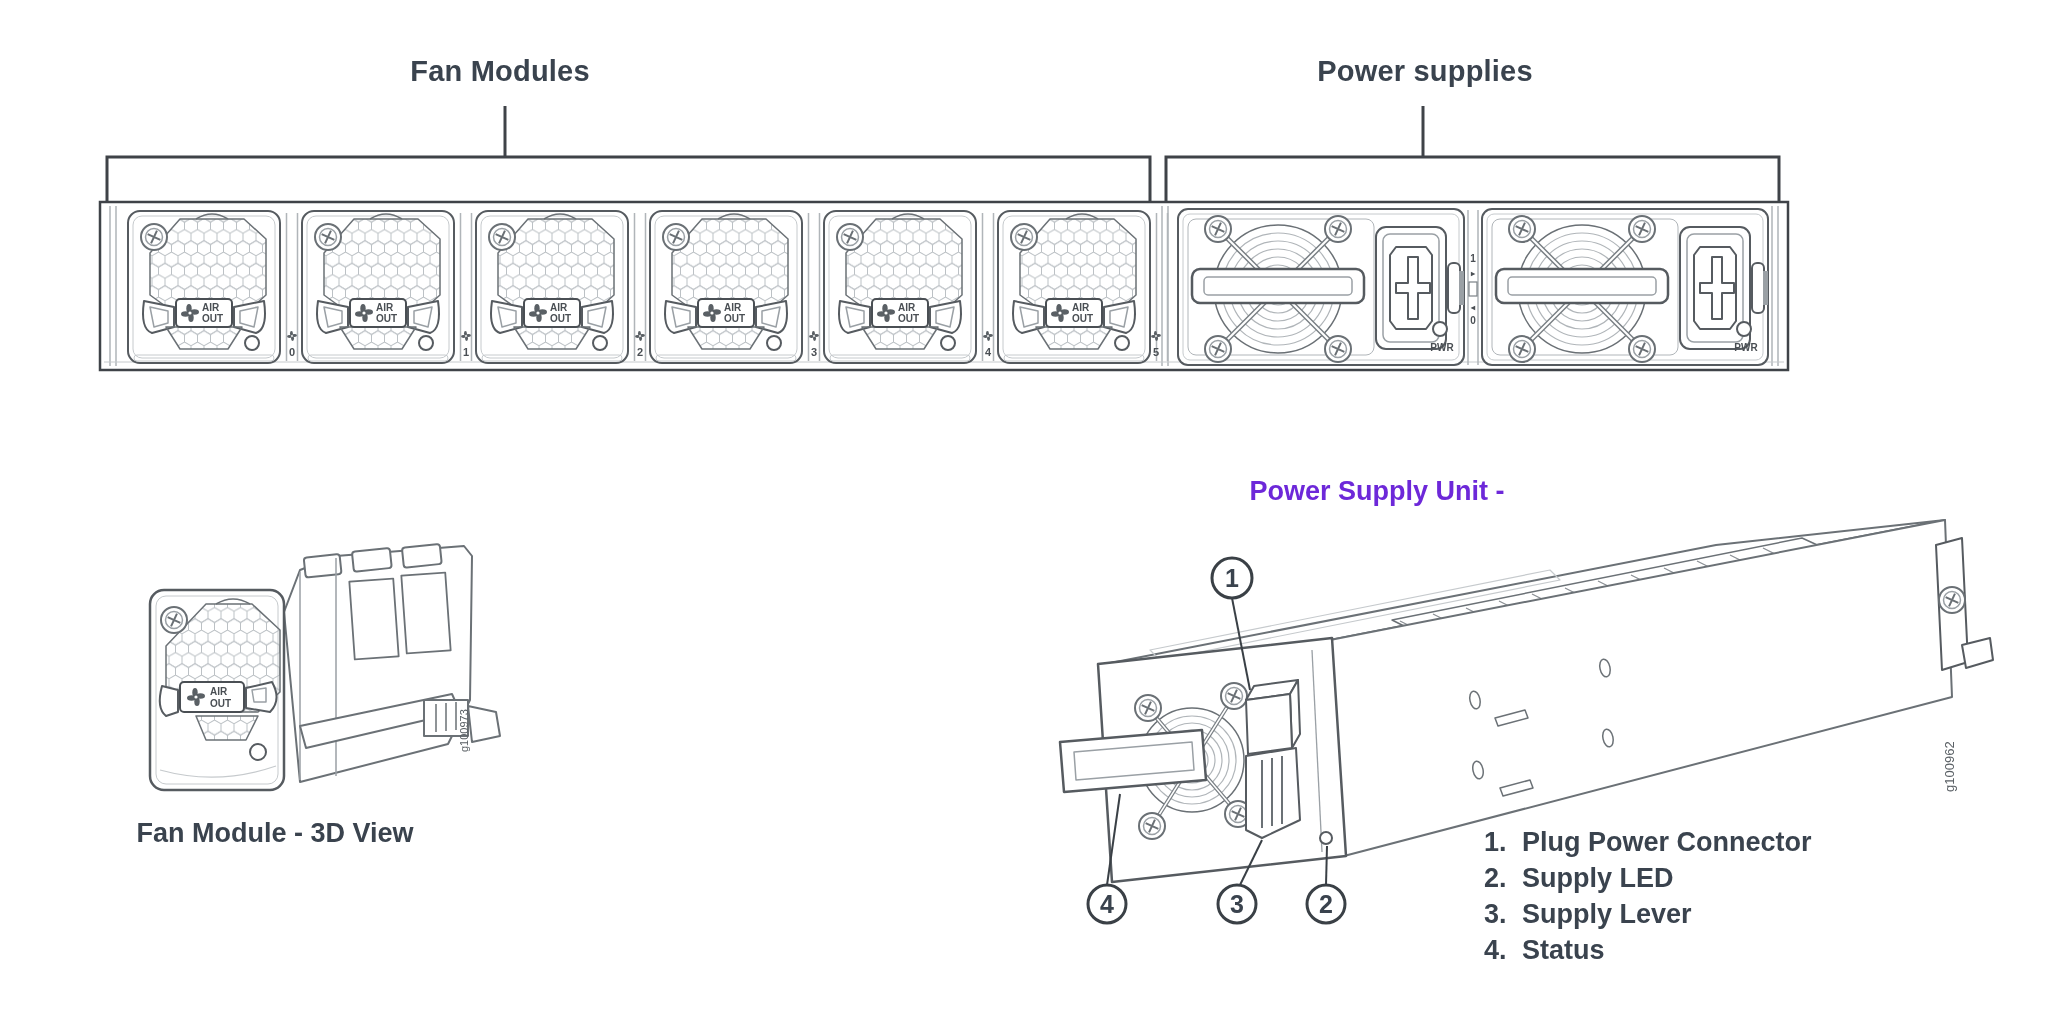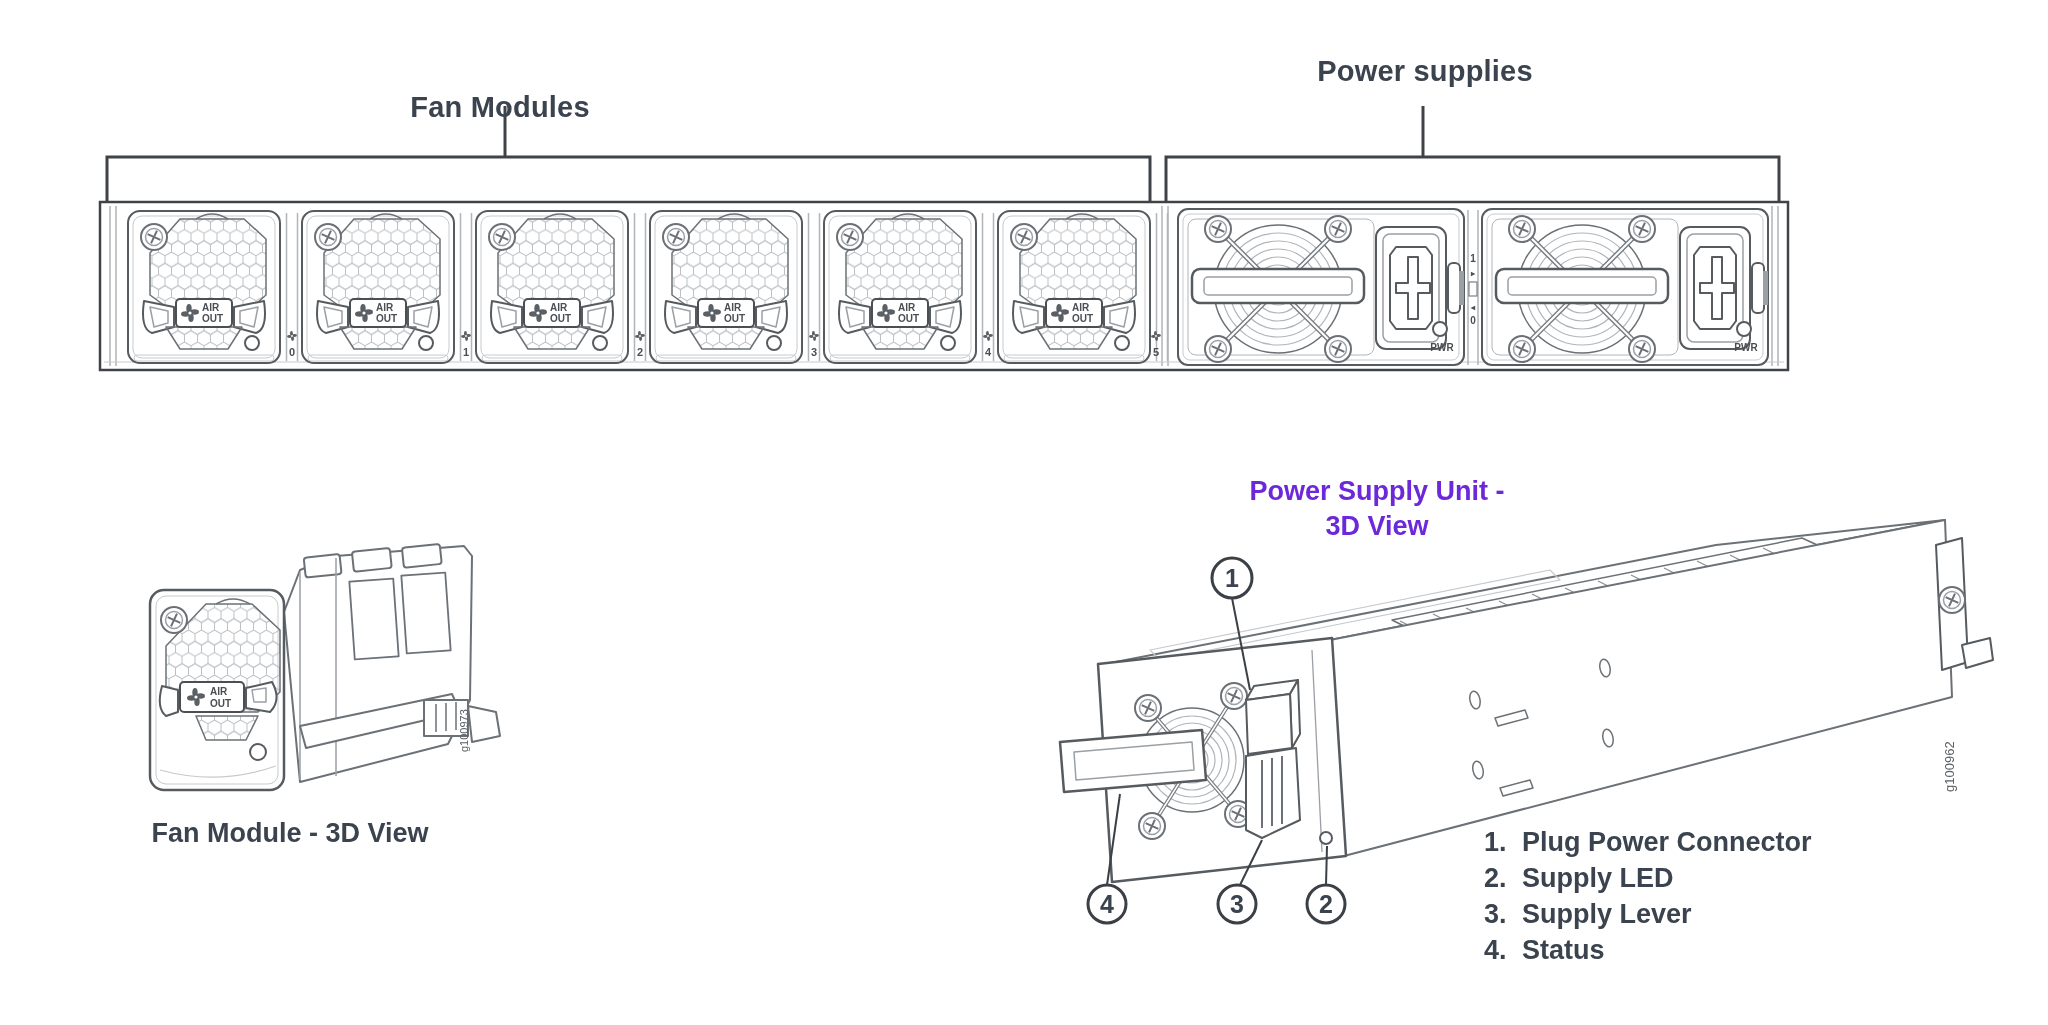--- a/index.html
+++ b/index.html
@@ -270,30 +270,29 @@
       <g class="callout-num" text-anchor="middle" font-size="25">
         <text x="1232" y="587">1</text>
         <text x="1326" y="913">2</text>
         <text x="1237" y="913">3</text>
         <text x="1107" y="913">4</text>
       </g>
       <text x="1954" y="792" class="fig-id" font-size="13" transform="rotate(-90 1954 792)">g100962</text>
     </g>
   </svg>
 
-  <div class="big-label" style="left:345px;top:55px;width:310px;margin-top:36px;">Fan Modules</div>
+  <div class="big-label" style="left:345px;top:55px;width:310px;">Fan Modules</div>
 
   <div class="big-label" style="left:1270px;top:55px;width:310px;">Power supplies</div>
 
   <div class="title-2line" style="left:1222px;top:474px;width:310px;">
     <div>Power Supply Unit -</div>
-    <div>3D View</div>
   </div>
 
-  <div class="caption" style="left:115px;top:818px;width:350px;">Fan Module - 3D View</div>
+  <div class="caption" style="left:100px;top:818px;width:350px;">Fan Module - 3D View</div>
 
   <div class="legend">
     <div class="legend-row">
       <span class="legend-num">1.</span>
       <span>Plug Power Connector</span>
     </div>
     <div class="legend-row">
       <span class="legend-num">2.</span>
       <span>Supply LED</span>
     </div>

